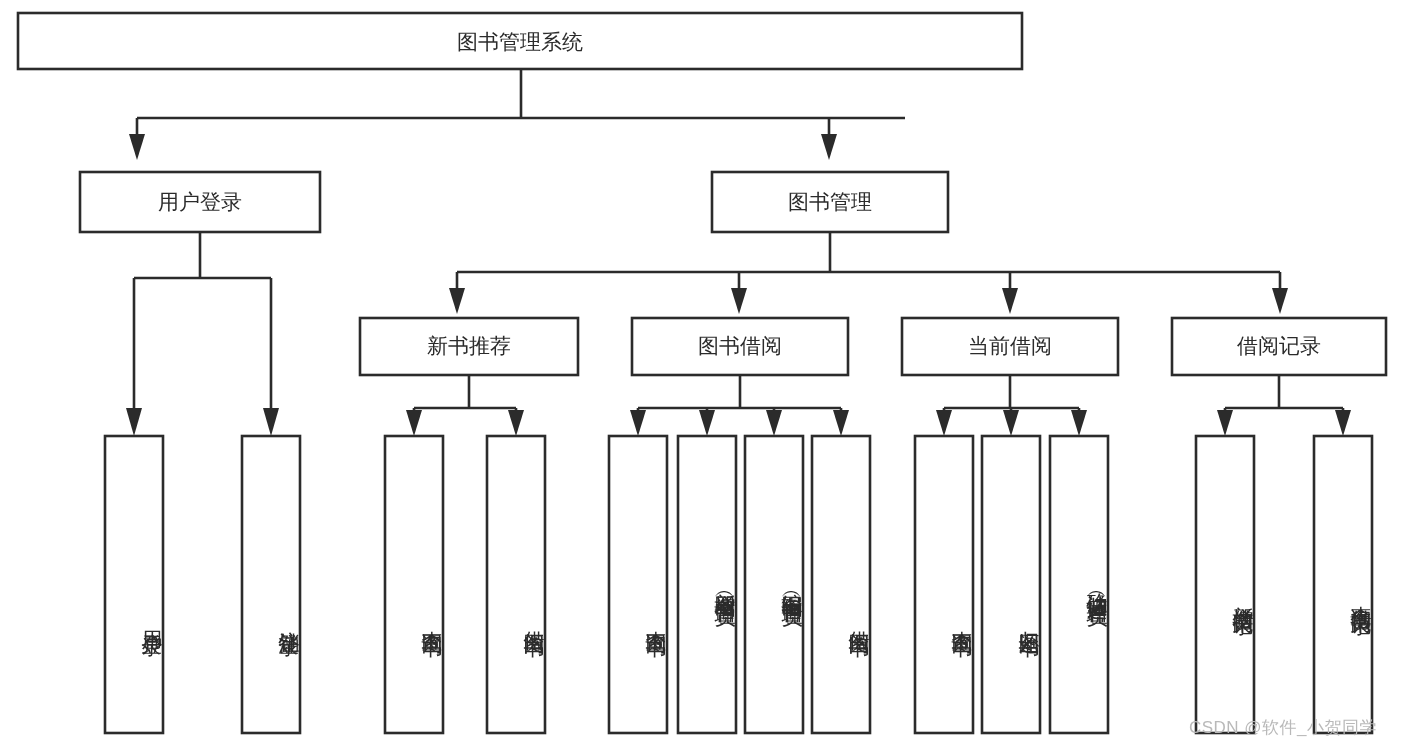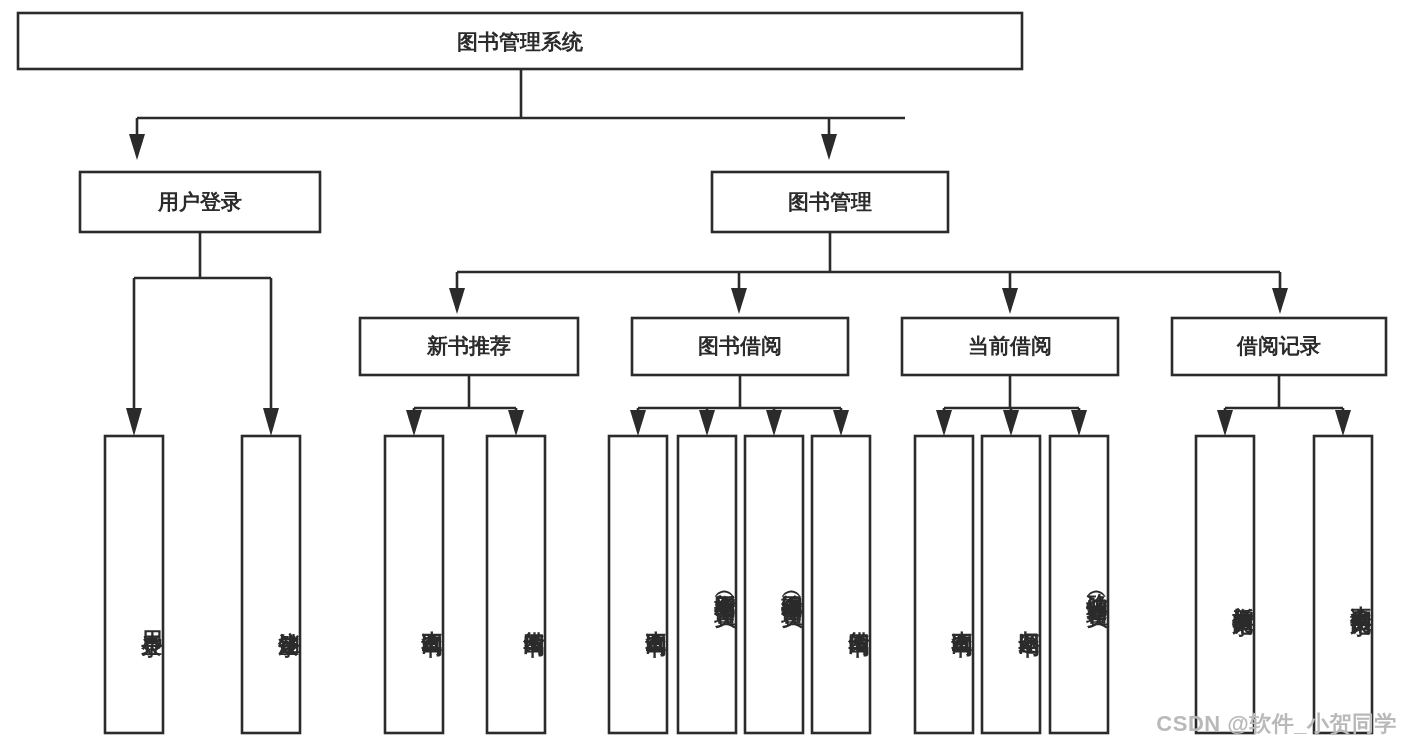--- a/index.html
+++ b/index.html
@@ -11,21 +11,20 @@
     width: 1405px;
     height: 747px;
     font-family: "Liberation Sans", "DejaVu Sans", sans-serif;
     overflow: hidden;
   }
   #diagram-root {
     position: relative;
     width: 1405px;
     height: 747px;
     background: #ffffff;
-    font-weight: bold;
   }
   svg.flow {
     position: absolute;
     top: 0;
     left: 0;
     width: 1405px;
     height: 747px;
   }
   .node-box {
     fill: #ffffff;
@@ -61,24 +60,24 @@
     letter-spacing: 2px;
     line-height: 1;
     display: flex;
     align-items: flex-start;
     justify-content: center;
     pointer-events: none;
     user-select: none;
   }
   .watermark {
     position: absolute;
-    right: 8px;
+    right: 28px;
     bottom: 8px;
     font-family: "Liberation Sans", "DejaVu Sans", sans-serif;
-    font-size: 22px;
+    font-size: 17px;
     color: #b9b9b9;
     letter-spacing: 0.5px;
     white-space: pre;
   }
 </style>
 </head>
 <body>
 
 <div id="diagram-root">
 

